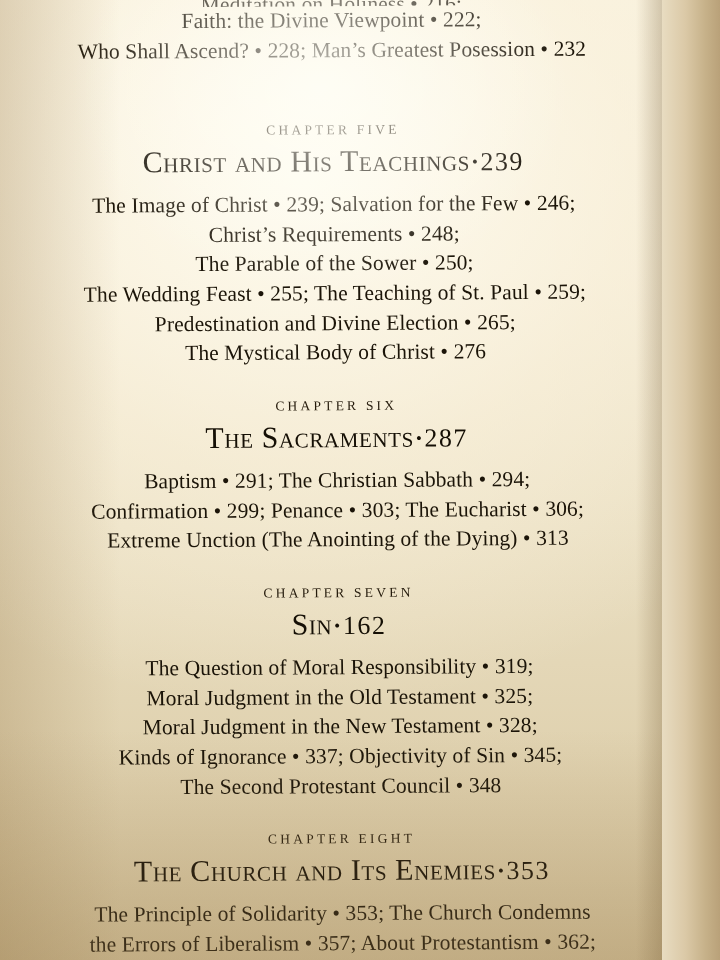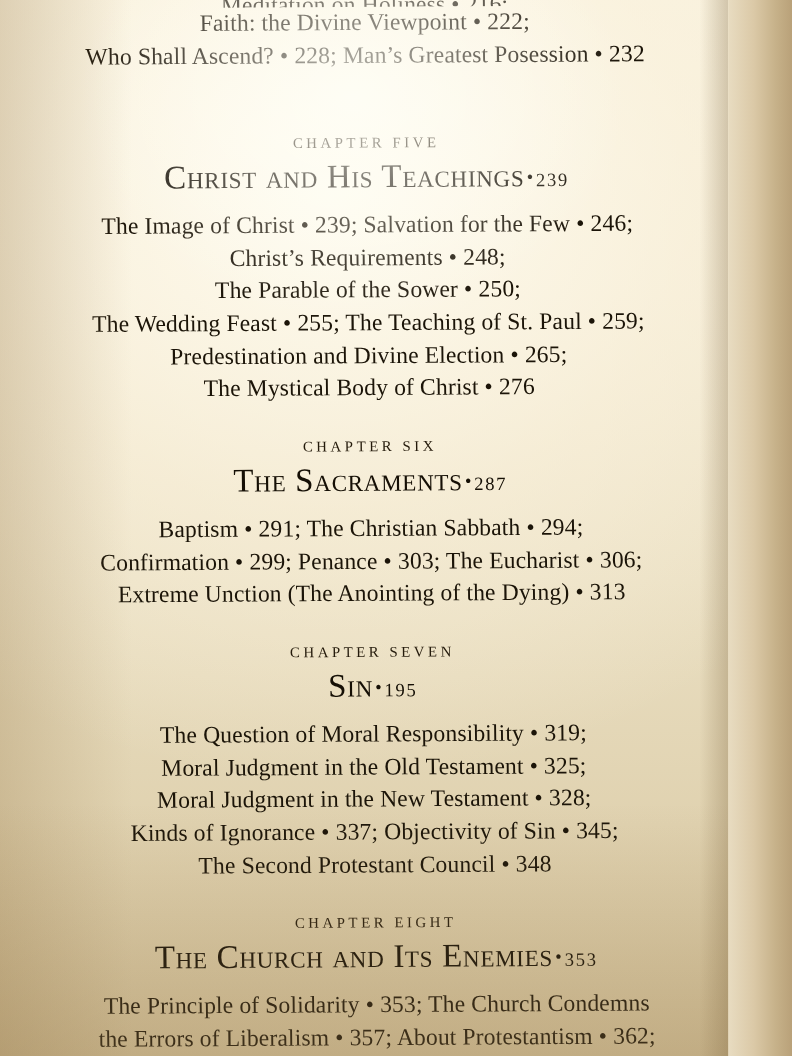--- a/index.html
+++ b/index.html
@@ -113,21 +113,21 @@
   }
   .chapter-title {
     font-size: 30px;
     letter-spacing: 0.6px;
     margin: 0 0 12px 0;
     font-variant: small-caps;
     white-space: nowrap;
     color: #150f05;
   }
   .chapter-title .num {
-    font-size: 17px;
+    font-size: 26px;
     letter-spacing: 1.5px;
   }
   .chapter-title .dot {
     font-size: 17px;
     vertical-align: 3px;
   }
   .entries {
     margin: 0;
   }
 
@@ -191,21 +191,21 @@
         <div class="entries">
           <p class="toc-line">Baptism  • 291; The Christian Sabbath • 294;</p>
           <p class="toc-line">Confirmation • 299; Penance  • 303; The Eucharist • 306;</p>
           <p class="toc-line">Extreme Unction (The Anointing of the Dying)  • 313</p>
         </div>
       </div>
 
       <div class="chapter-block">
         <p class="chapter-kicker">CHAPTER SEVEN</p>
         <p class="chapter-title">
-          <span>Sin</span><span class="dot">•</span><span class="num">195</span>
+          <span>Sin</span><span class="dot">•</span><span class="num">162</span>
         </p>
         <div class="entries">
           <p class="toc-line">The Question of Moral Responsibility • 319;</p>
           <p class="toc-line">Moral Judgment in the Old Testament  • 325;</p>
           <p class="toc-line">Moral Judgment in the New Testament • 328;</p>
           <p class="toc-line">Kinds of Ignorance • 337; Objectivity of Sin • 345;</p>
           <p class="toc-line">The Second Protestant Council  • 348</p>
         </div>
       </div>
 

